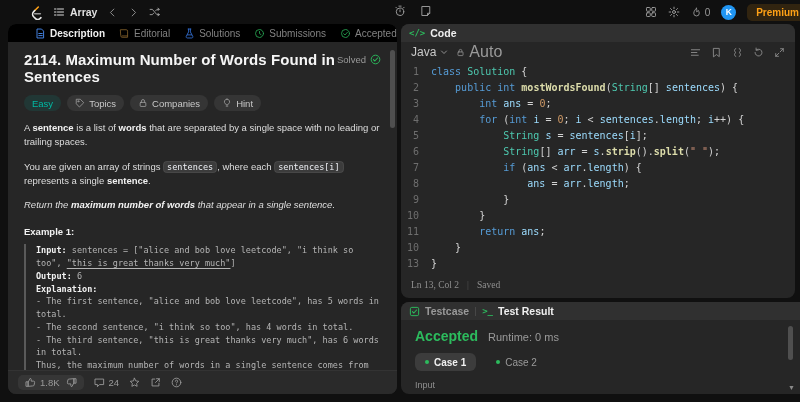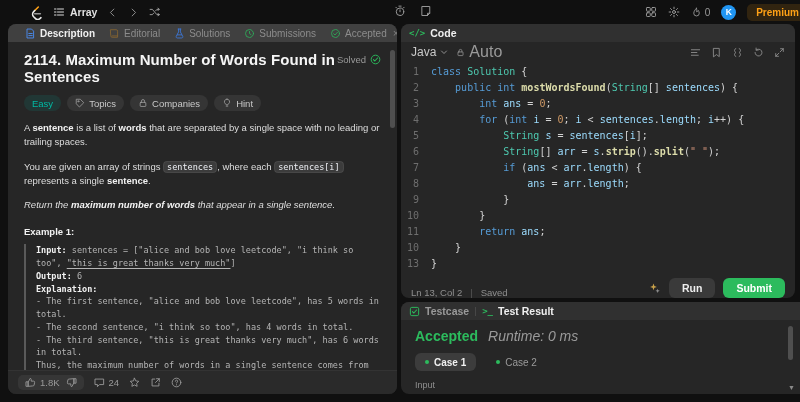--- a/index.html
+++ b/index.html
@@ -21,21 +21,21 @@
   .premium-btn { background:rgba(255,161,22,0.14); color:#ffa116; font-size:10px; font-weight:bold; padding:3px 9px; border-radius:5px; cursor:pointer; }
 
   
   .panel { position:absolute; background:#262626; border-radius:8px; overflow:hidden; }
   .panel-left  { left:8px;  top:24px; width:389px; height:370px; display:flex; flex-direction:column; }
   .panel-code  { left:401px; top:24px; width:394px; height:274px; display:flex; flex-direction:column; }
   .panel-test  { left:401px; top:302px; width:426px; height:92px; display:flex; flex-direction:column; }
   .phead { background:#303030; height:18px; flex:0 0 18px; display:flex; align-items:center; padding:0 8px; gap:6px; }
 
   
-  .tabbar { background:#404040; height:18px; flex:0 0 18px; display:flex; align-items:center; padding:0 10px; }
+  .tabbar { background:#000000; height:18px; flex:0 0 18px; display:flex; align-items:center; padding:0 20px; }
   .tab { display:flex; align-items:center; gap:4px; padding:0 7px; font-size:10px; color:#9a9a9a; cursor:pointer; height:100%; }
   .tab.active { color:#f0f0f0; font-weight:bold; }
   .tab.dim { opacity:.85; }
   .tab .x { color:#8a8a8a; margin-left:2px; font-size:11px; line-height:1; }
   .tabsep { width:1px; height:9px; background:#474747; }
 
   
   .lcontent { flex:1; overflow:hidden; padding:9px 16px 0 16px; position:relative; }
   .title-row { display:flex; align-items:flex-start; justify-content:space-between; }
   .ptitle { font-size:15px; font-weight:bold; color:#f5f5f5; letter-spacing:.1px; }
@@ -62,34 +62,34 @@
   .code-glyph { color:#2cbb5d; font-family:"DejaVu Sans Mono",monospace; font-size:9px; font-weight:bold; }
   .toolbar { flex:0 0 20px; display:flex; align-items:center; padding:0 10px; gap:8px; }
   .lang-sel { display:flex; align-items:center; gap:4px; font-size:12px; color:#c9c9c9; cursor:pointer; }
   .auto-sel { display:flex; align-items:center; gap:4px; font-size:16px; color:#9a9a9a; cursor:pointer; }
   .tool-right { margin-left:auto; display:flex; align-items:center; gap:10px; color:#8f8f8f; }
   .editor { flex:1; overflow:hidden; font-family:"DejaVu Sans Mono",monospace; font-size:10px; line-height:16px; padding-top:2px; cursor:text; }
   .code-line { display:flex; white-space:pre; }
   .code-ln { width:30px; flex:0 0 30px; text-align:right; padding-right:12px; color:#6e6e6e; user-select:none; }
   .tk-k { color:#569cd6; } .tk-ty { color:#4ec9b0; } .tk-fn { color:#dcdcaa; font-weight:bold; }
   .tk-v { color:#9cdcfe; } .tk-s { color:#ce9178; } .tk-n { color:#d19a66; } .tk-p { color:#d4d4d4; }
-  .statusbar { flex:0 0 26px; display:flex; align-items:flex-end; padding:0 10px; gap:8px; font-size:9.5px; color:#8f8f8f; }
+  .statusbar { flex:0 0 26px; display:flex; align-items:center; padding:0 10px; gap:8px; font-size:9.5px; color:#8f8f8f;font-family:Liberation Serif, serif; }
   .sb-right { margin-left:auto; display:flex; align-items:center; gap:8px; }
   .btn-run { background:#3a3a3a; color:#ededed; font-size:10.5px; font-weight:bold; padding:4px 13px; border-radius:6px; cursor:pointer; }
   .btn-submit { background:#2cbb5d; color:#fff; font-size:10.5px; font-weight:bold; padding:4px 13px; border-radius:6px; cursor:pointer; }
 
   
   .thead-tab { display:flex; align-items:center; gap:5px; font-size:10.5px; cursor:pointer; }
   .thead-tab.inactive { color:#9a9a9a; font-weight:bold; }
   .thead-tab.active { color:#f0f0f0; font-weight:bold; }
   .term-glyph { color:#2cbb5d; font-family:"DejaVu Sans Mono",monospace; font-size:9px; font-weight:bold; }
   .tcontent { flex:1; padding:8px 14px 0 14px; overflow:hidden; }
   .result-row { display:flex; align-items:baseline; gap:10px; }
   .accepted { color:#2cbb5d; font-size:14px; font-weight:bold; }
-  .runtime { color:#9a9a9a; font-size:14px;font-style:italic; }
+  .runtime { color:#9a9a9a; font-size:11px; }
   .cases { display:flex; align-items:flex-start; gap:10px; margin-top:9px; }
   .case-pill { display:flex; align-items:center; gap:5px; font-size:10px; padding:3.5px 10px; border-radius:6px; color:#9a9a9a; cursor:pointer; }
   .case-pill.active { background:#3c3c3c; color:#f0f0f0; font-weight:bold; }
   .case-dot { width:4px; height:4px; border-radius:50%; background:#2cbb5d; }
   .input-label { margin-top:9px; font-size:9px; color:#8f8f8f; }
 
   
   .sthumb { position:absolute; width:5px; background:#4f4f4f; border-radius:3px; }
   .sarrow { position:absolute; color:#8a8a8a; font-size:7px; }
 </style>
@@ -367,28 +367,20 @@
       <div class="code-line"><span class="code-ln">10</span><span class="tk-p">        }</span></div>
       <div class="code-line"><span class="code-ln">11</span><span class="tk-p">        </span><span class="tk-k">return</span><span class="tk-p"> </span><span class="tk-v">ans</span><span class="tk-p">;</span></div>
       <div class="code-line"><span class="code-ln">10</span><span class="tk-p">    }</span></div>
       <div class="code-line"><span class="code-ln">13</span><span class="tk-p">}</span></div>
     </div>
 
   <div class="statusbar">
     <span>Ln 13, Col 2</span>
     <span style="color:#555">|</span>
     <span>Saved</span>
-    <span class="sb-right">
-      <svg width="12" height="12" viewBox="0 0 16 16">
-          <path d="M6 2l1.2 3.3L10.5 6.5 7.2 7.7 6 11 4.8 7.7 1.5 6.5 4.8 5.3z" fill="#c9a24b"></path>
-          <path d="M11.5 9l.8 2 2 .8-2 .8-.8 2-.8-2-2-.8 2-.8z" fill="#8f8f8f"></path>
-        </svg>
-      <span class="btn-run">Run</span>
-      <span class="btn-submit">Submit</span>
-    </span>
   </div>
 </div>
 
 <div class="panel panel-test">
   <div class="phead">
     <span class="thead-tab inactive">
       <svg width="11" height="11" viewBox="0 0 16 16">
           <rect x="2" y="2" width="12" height="12" rx="2" fill="none" stroke="#2cbb5d" stroke-width="1.4"></rect>
           <path d="M5 8.2l2 2 4-4.4" fill="none" stroke="#2cbb5d" stroke-width="1.5" stroke-linecap="round" stroke-linejoin="round"></path>
         </svg>

